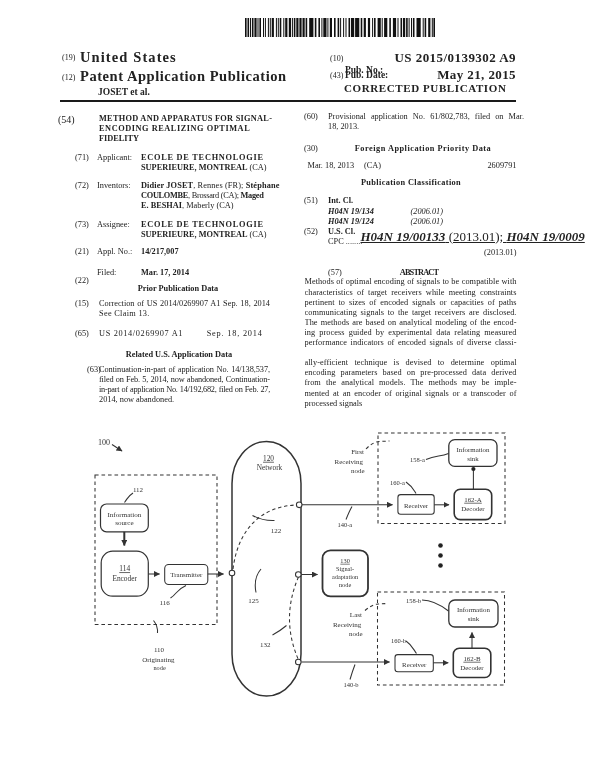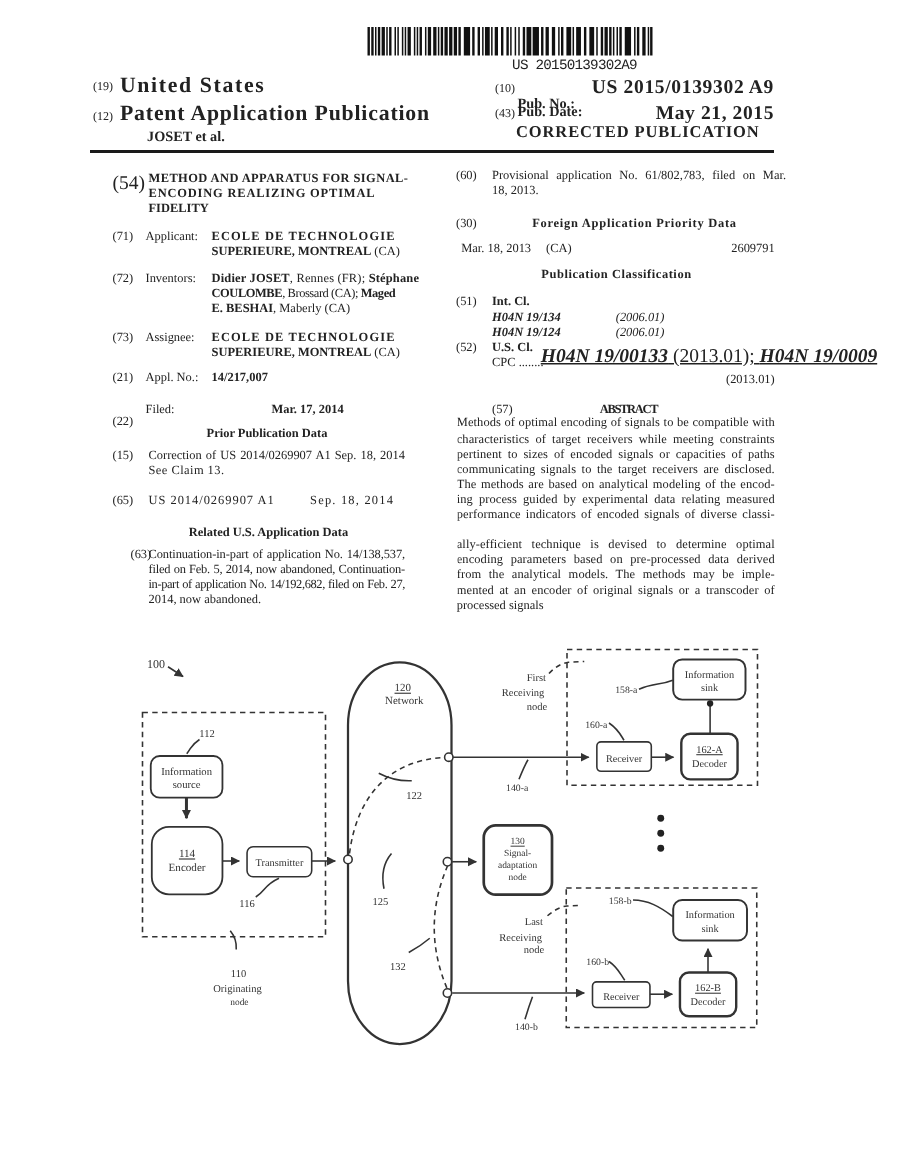--- a/index.html
+++ b/index.html
@@ -83,22 +83,21 @@
 <div class="t " style="left:62px;top:73.9px;font-size:8px;">(12)</div>
 <div class="t " style="left:80px;top:69.4px;font-size:14.5px;letter-spacing:0.55px"><b>Patent Application Publication</b></div>
 <div class="t " style="left:98px;top:87.7px;font-size:9.5px;"><b>JOSET et al.</b></div>
 <div class="t " style="left:330px;top:55.4px;font-size:8px;">(10)</div>
 <div class="t " style="left:345px;top:66px;font-size:9.5px;"><b>Pub. No.:</b></div>
 <div class="t r " style="left:216px;width:300px;top:50.9px;font-size:13px;letter-spacing:0.45px"><b>US 2015/0139302 A9</b></div>
 <div class="t " style="left:330px;top:72.2px;font-size:8px;">(43)</div>
 <div class="t " style="left:345px;top:70.8px;font-size:9.5px;"><b>Pub. Date:</b></div>
 <div class="t r " style="left:216px;width:300px;top:67.7px;font-size:13px;letter-spacing:0.4px"><b>May 21, 2015</b></div>
 <div class="t " style="left:344px;top:83.2px;font-size:11px;letter-spacing:0.6px"><b>CORRECTED PUBLICATION</b></div>
-<div class="t c " style="left:233px;width:300px;top:39.0px;font-size:9.5px;font-family:&quot;Liberation Mono&quot;,monospace;letter-spacing:-0.5px">US 20150139302A9</div>
-<div class="t " style="left:75px;top:115.1px;font-size:13px;">(54)</div>
+<div class="t " style="left:58px;top:115.1px;font-size:10px;">(54)</div>
 <div class="t " style="left:99px;top:115.1px;font-size:8.3px;letter-spacing:0.28px"><b>METHOD AND APPARATUS FOR SIGNAL-</b></div>
 <div class="t " style="left:99px;top:124.9px;font-size:8.3px;letter-spacing:0.55px"><b>ENCODING REALIZING OPTIMAL</b></div>
 <div class="t " style="left:99px;top:134.6px;font-size:8.3px;"><b>FIDELITY</b></div>
 <div class="t " style="left:75px;top:153.8px;font-size:8.3px;">(71)</div>
 <div class="t " style="left:97px;top:153.8px;font-size:8.3px;">Applicant:</div>
 <div class="t " style="left:141px;top:153.8px;font-size:8.3px;letter-spacing:0.75px"><b>ECOLE DE TECHNOLOGIE</b></div>
 <div class="t " style="left:141px;top:163.6px;font-size:8.3px;"><b>SUPERIEURE, MONTREAL</b> (CA)</div>
 <div class="t " style="left:75px;top:181.6px;font-size:8.3px;">(72)</div>
 <div class="t " style="left:97px;top:181.6px;font-size:8.3px;">Inventors:</div>
 <div class="t " style="left:141px;top:181.6px;font-size:8.3px;letter-spacing:0.12px"><b>Didier JOSET</b>, Rennes (FR); <b>Stéphane</b></div>
@@ -106,21 +105,21 @@
 <div class="t " style="left:141px;top:201.6px;font-size:8.3px;"><b>E. BESHAI</b>, Maberly (CA)</div>
 <div class="t " style="left:75px;top:220.6px;font-size:8.3px;">(73)</div>
 <div class="t " style="left:97px;top:220.6px;font-size:8.3px;">Assignee:</div>
 <div class="t " style="left:141px;top:220.6px;font-size:8.3px;letter-spacing:0.75px"><b>ECOLE DE TECHNOLOGIE</b></div>
 <div class="t " style="left:141px;top:230.6px;font-size:8.3px;"><b>SUPERIEURE, MONTREAL</b> (CA)</div>
 <div class="t " style="left:75px;top:248.2px;font-size:8.3px;">(21)</div>
 <div class="t " style="left:97px;top:248.2px;font-size:8.3px;">Appl. No.:</div>
 <div class="t " style="left:141px;top:248.2px;font-size:8.3px;"><b>14/217,007</b></div>
 <div class="t " style="left:75px;top:277px;font-size:8.3px;">(22)</div>
 <div class="t " style="left:97px;top:269.1px;font-size:8.3px;">Filed:</div>
-<div class="t " style="left:141px;top:269.1px;font-size:8.3px;margin-left:40px;"><b>Mar. 17, 2014</b></div>
+<div class="t " style="left:141px;top:269.1px;font-size:8.3px;"><b>Mar. 17, 2014</b></div>
 <div class="t c " style="left:28px;width:300px;top:285.3px;font-size:8.3px;"><b>Prior Publication Data</b></div>
 <div class="t " style="left:75px;top:299.5px;font-size:8.3px;">(15)</div>
 <div class="t j " style="left:99px;top:299.5px;width:171px;font-size:8.3px;">Correction of US 2014/0269907 A1 Sep. 18, 2014</div>
 <div class="t " style="left:99px;top:309.5px;font-size:8.3px;letter-spacing:0.3px">See Claim 13.</div>
 <div class="t " style="left:75px;top:330.3px;font-size:8.3px;">(65)</div>
 <div class="t " style="left:99px;top:330.3px;font-size:8.3px;letter-spacing:0.65px">US 2014/0269907 A1</div>
 <div class="t " style="left:206.7px;top:330.3px;font-size:8.3px;letter-spacing:0.8px">Sep. 18, 2014</div>
 <div class="t c " style="left:29px;width:300px;top:351.0px;font-size:8.3px;"><b>Related U.S. Application Data</b></div>
 <div class="t " style="left:75px;top:365.9px;font-size:8.3px;padding-left:12px;">(63)</div>
 <div class="t j " style="left:99px;top:365.9px;width:171px;font-size:8.3px;letter-spacing:-0.07px">Continuation-in-part of application No. 14/138,537,</div>

